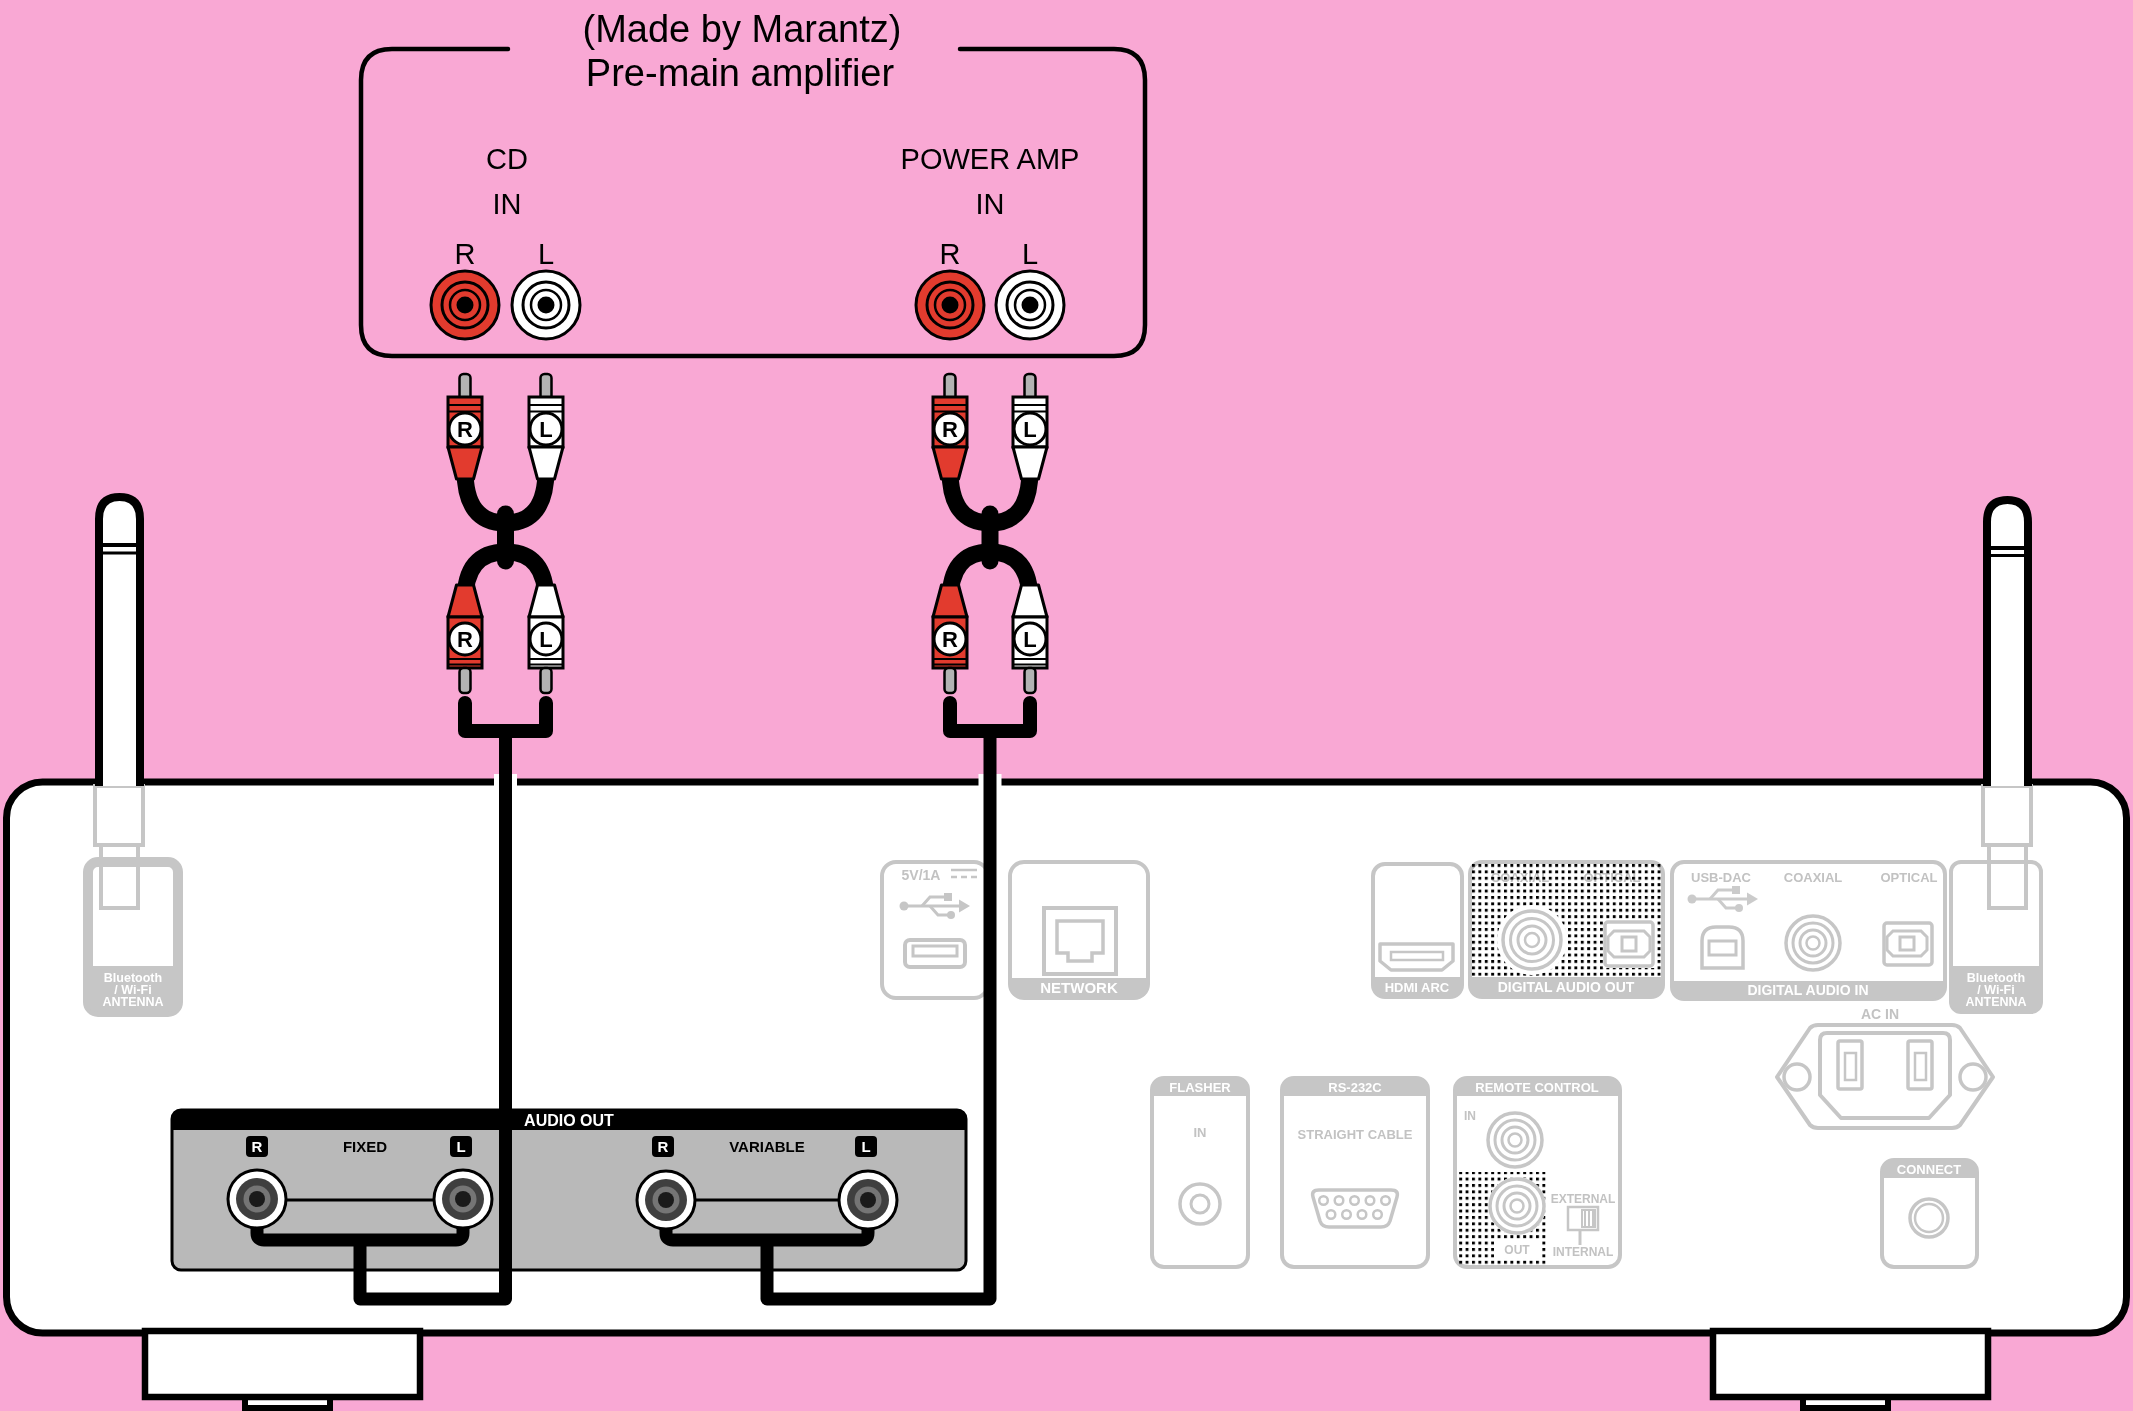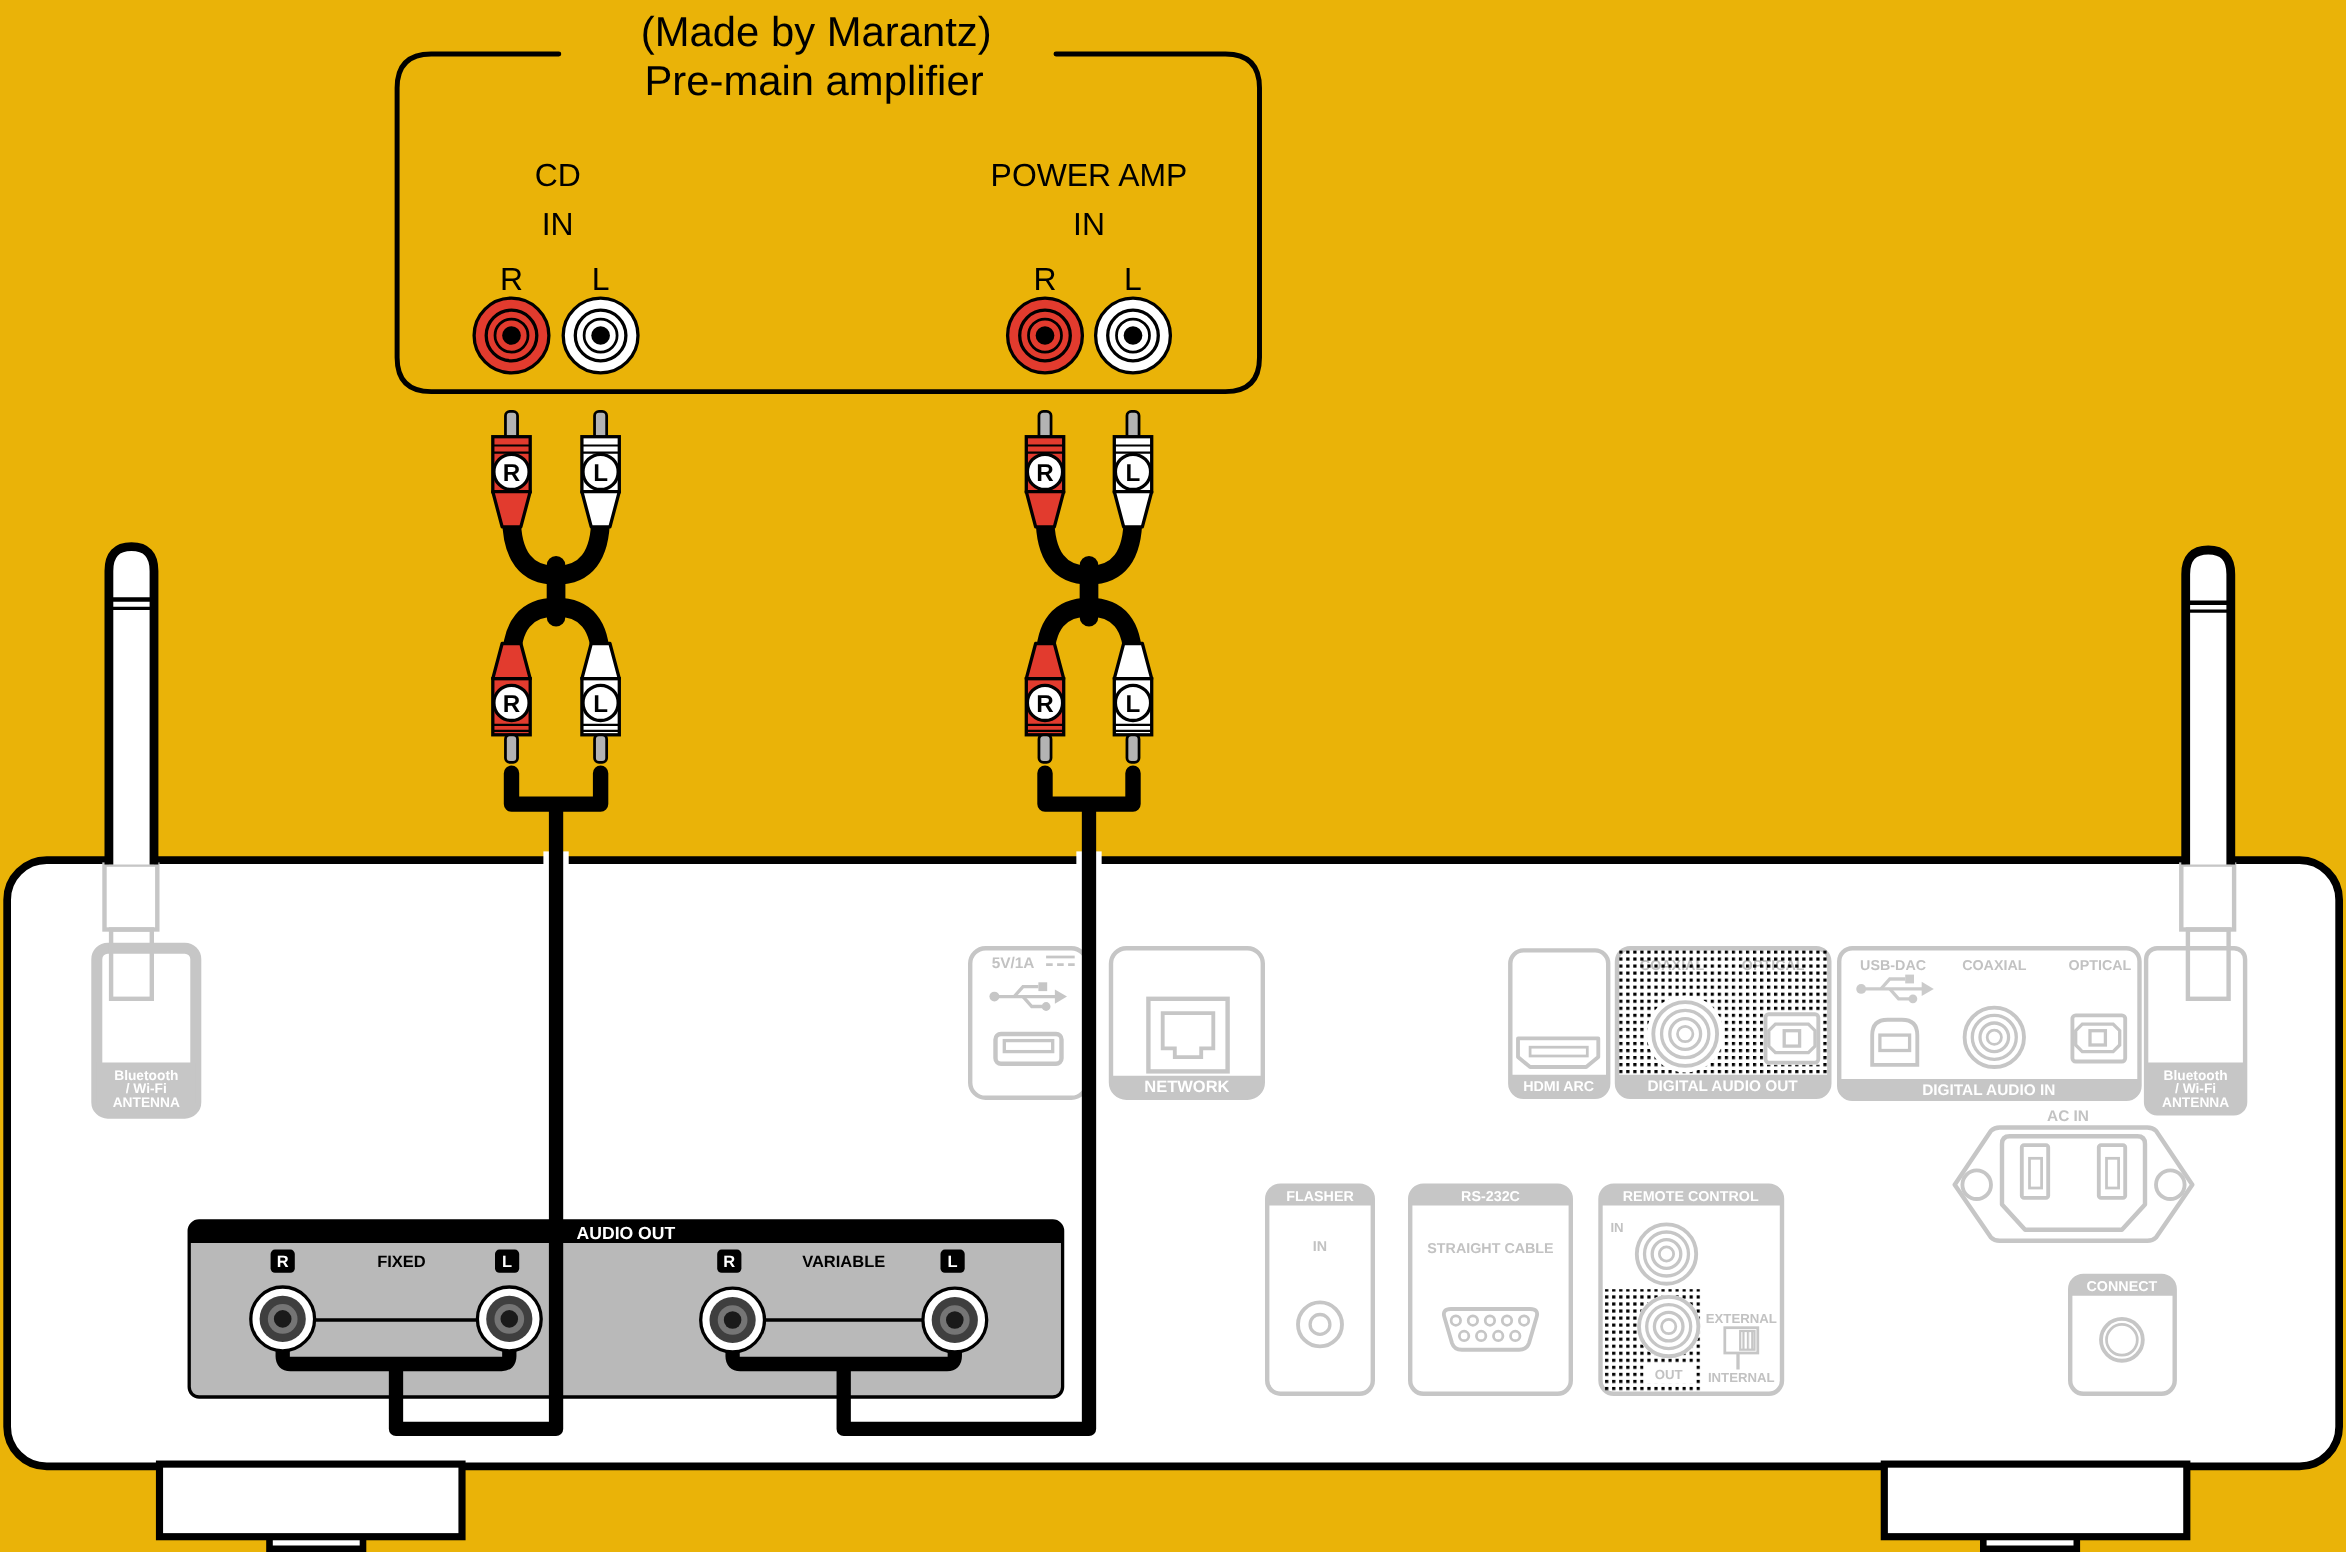--- a/index.html
+++ b/index.html
@@ -1,16 +1,16 @@
 <!DOCTYPE html>
 <html><head>
 <meta charset="utf-8">
 <style>
   html,body { margin:0; padding:0; background:#fff; }
-  .stage { position:relative; width:2133px; height:1411px; background:#eab308; overflow:hidden; }
+  .stage { position:relative; width:2133px; height:1411px; background:#f9a8d4; overflow:hidden; }
   svg { display:block; }
   text { font-family:"Liberation Sans","DejaVu Sans",sans-serif; text-anchor:middle; fill:#000; }
   .tb  { font-weight:bold; }
   .gtxt{ fill:#c2c2c2; font-weight:bold; }
   .wtxt{ fill:#ffffff; font-weight:bold; }
   .gs  { fill:none; stroke:#c6c6c6; }
   .blk { fill:none; stroke:#000; }
   .cable { fill:none; stroke:#000; stroke-linecap:round; stroke-linejoin:round; }
   .cableSq { fill:none; stroke:#000; stroke-linejoin:round; }
 </style>

